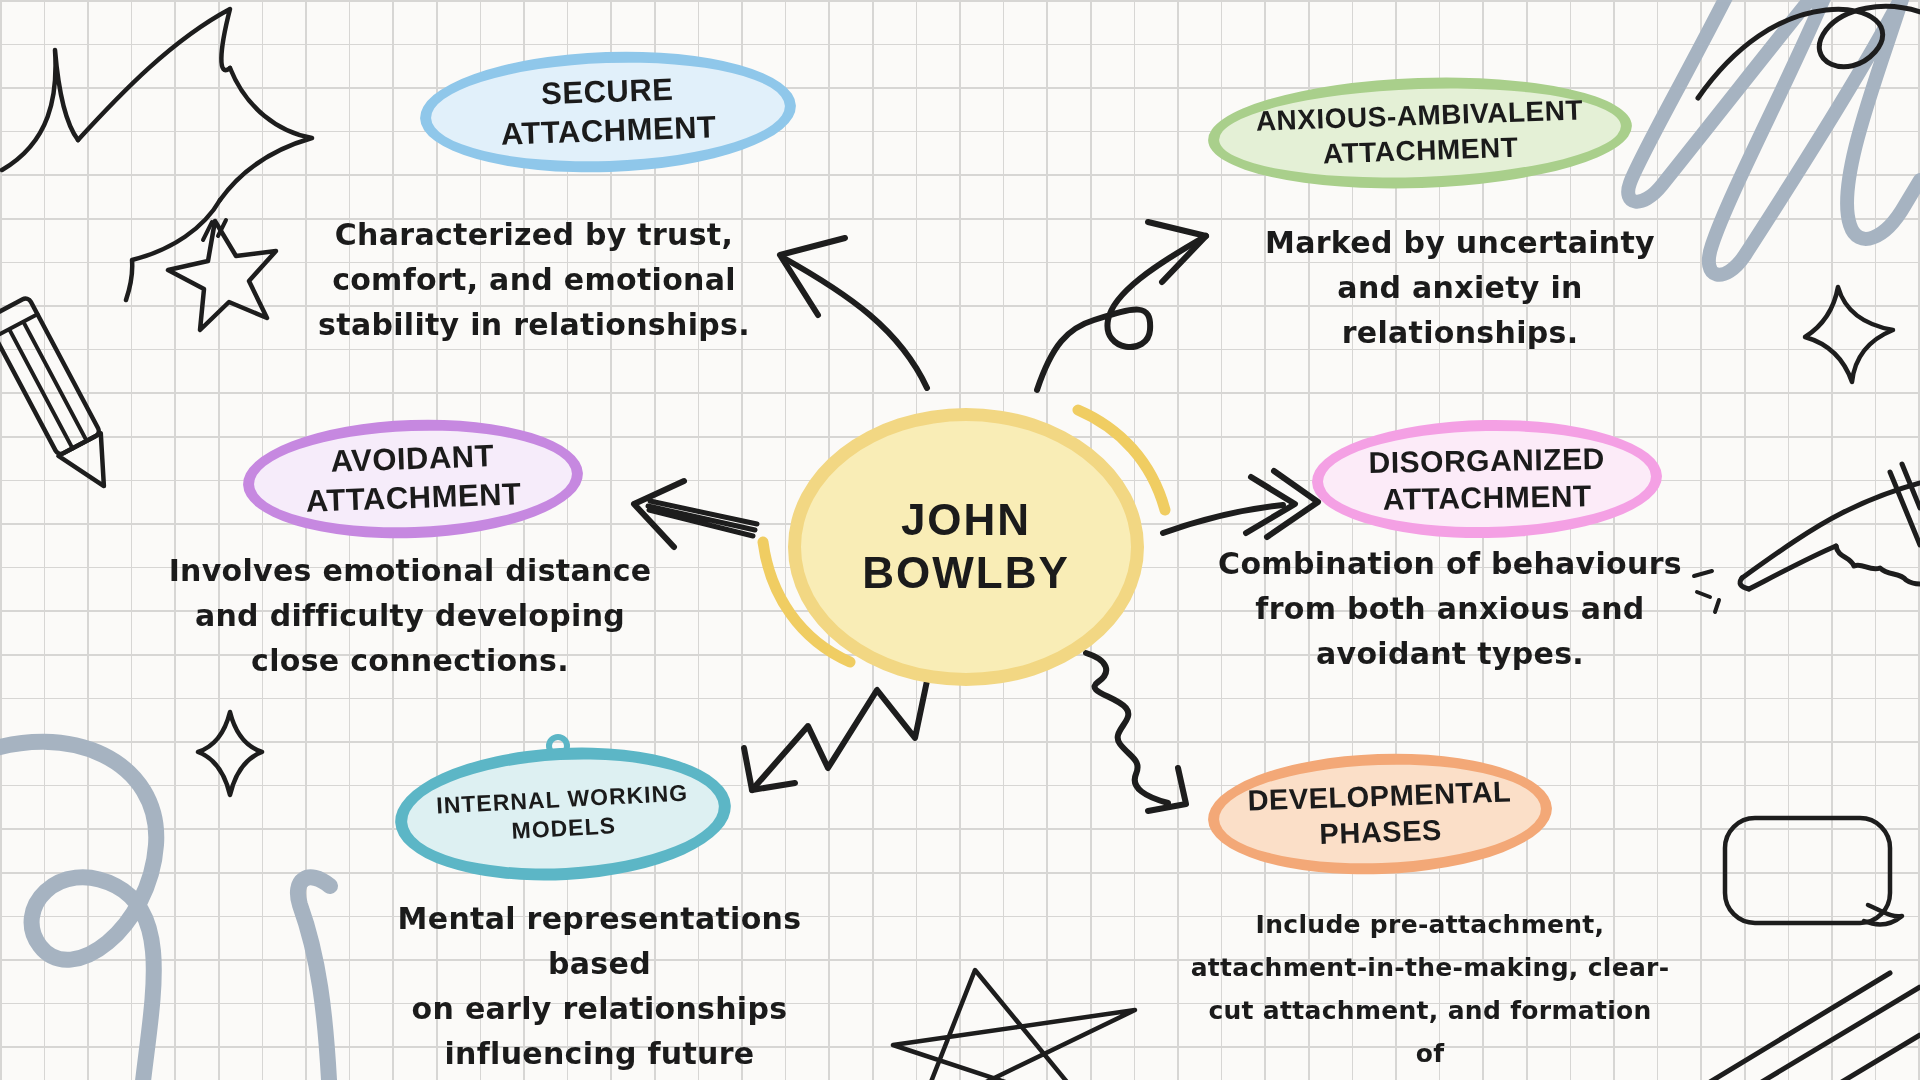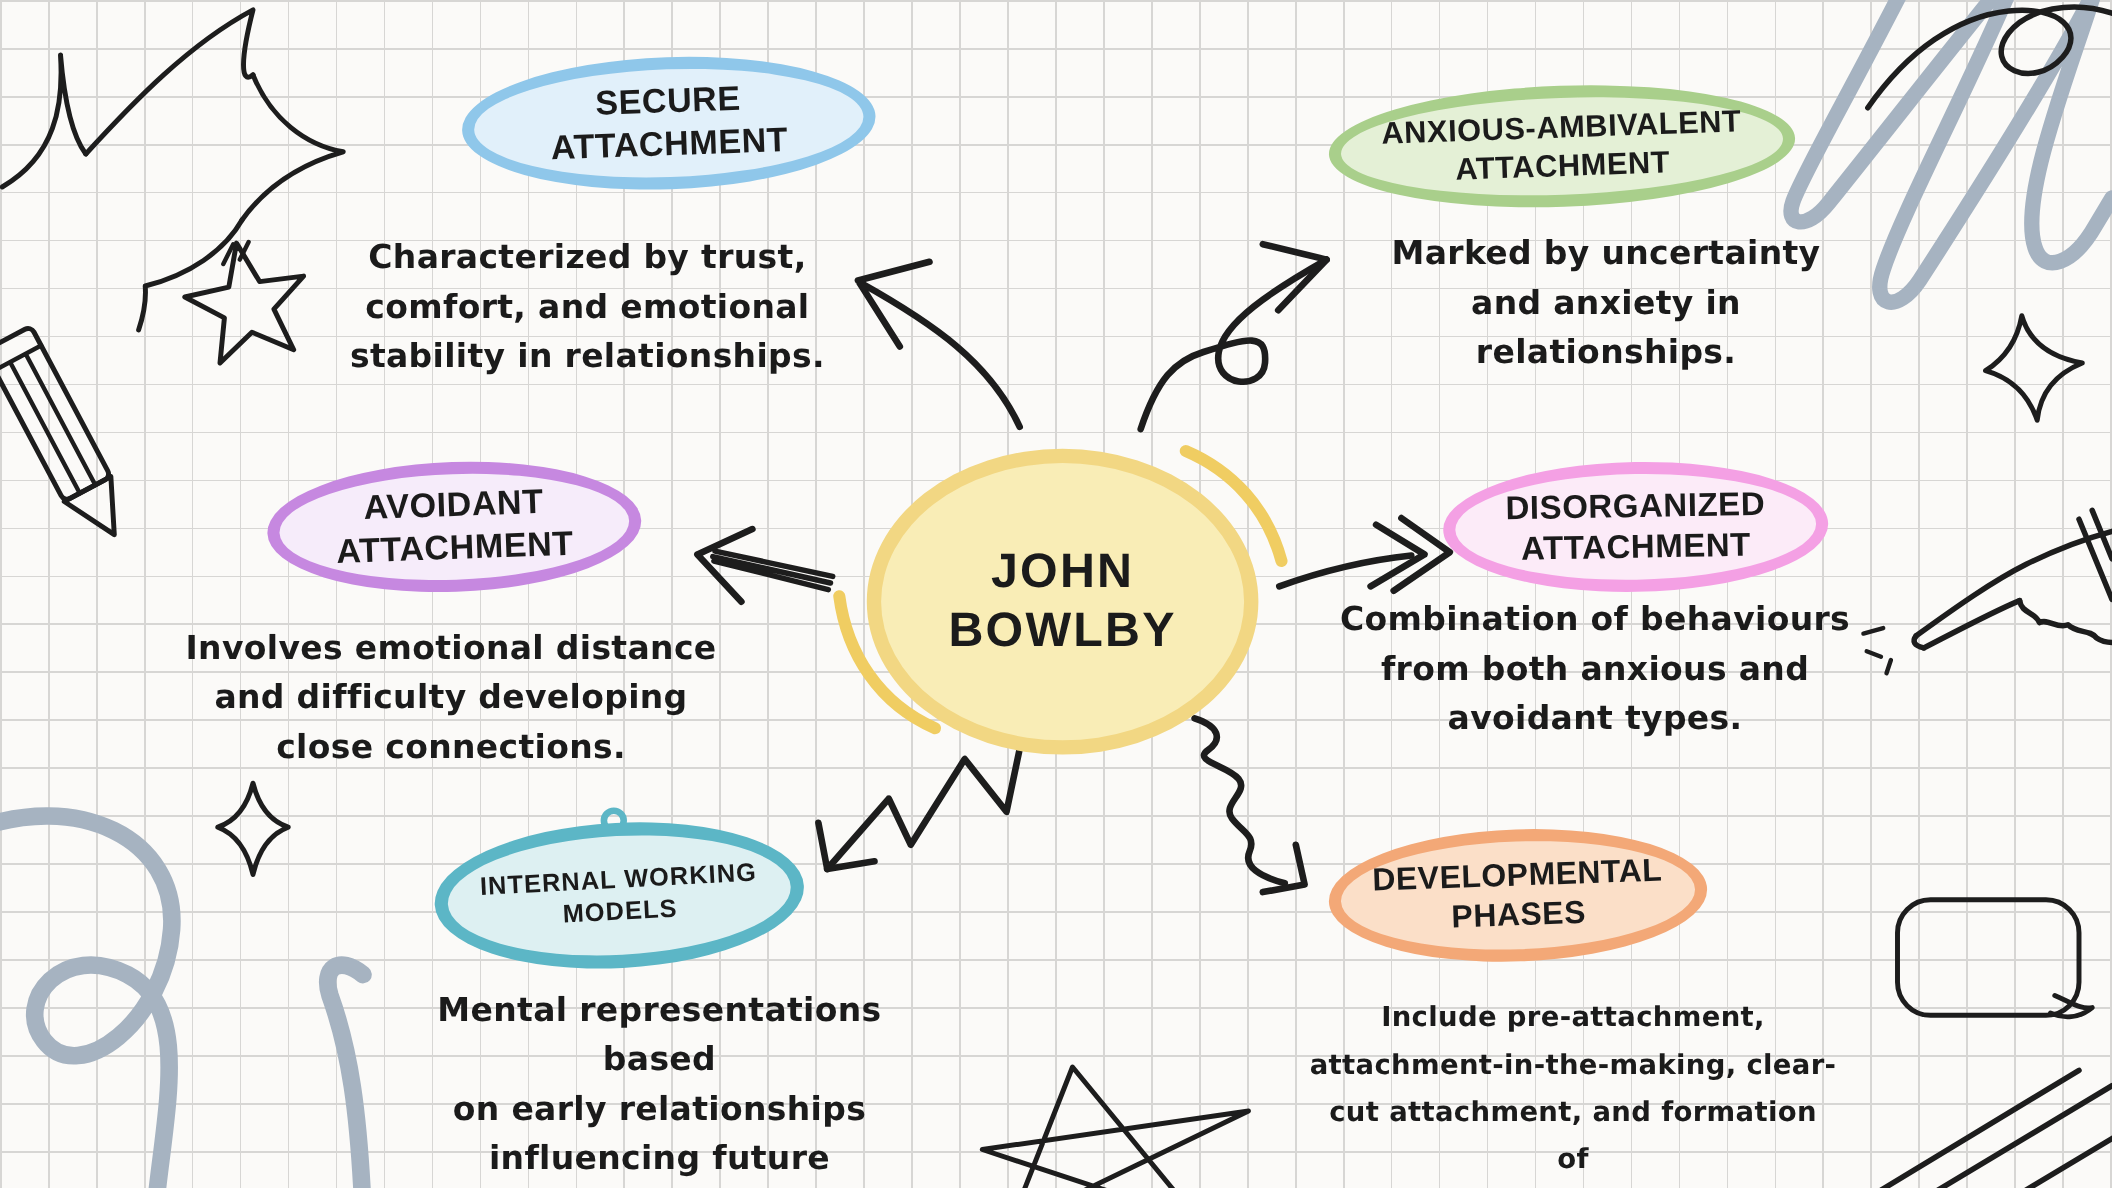--- a/index.html
+++ b/index.html
@@ -44,26 +44,26 @@
   .n-center .ntitle{font-size:44px; letter-spacing:2px; line-height:1.2;}
 
   
   .n-secure .oval{left:420px; top:52px; width:376px; height:120px; border-width:11px; transform:rotate(-2deg);}
   .n-secure .ntitle{font-size:31px;}
   .d-secure{left:284px; top:194px; width:500px;margin-top:18px;}
 
   
   .n-anxious .oval{left:1208px; top:78px; width:424px; height:110px; border-width:11px; transform:rotate(-2deg);}
   .n-anxious .ntitle{font-size:28px;}
-  .d-anxious{left:1210px; top:208px; width:500px;}
+  .d-anxious{left:1210px; top:220px; width:500px;}
 
   
   .n-avoidant .oval{left:243px; top:420px; width:340px; height:118px; border-width:11px; transform:rotate(-2deg);}
   .n-avoidant .ntitle{font-size:31px;}
-  .d-avoidant{left:160px; top:567px; width:500px;}
+  .d-avoidant{left:160px; top:548px; width:500px;}
 
   
   .n-disorganized .oval{left:1312px; top:420px; width:350px; height:118px; border-width:11px; transform:rotate(-1deg);}
   .n-disorganized .ntitle{font-size:30px;}
   .d-disorganized{left:1200px; top:541px; width:500px;}
 
   
   .n-internal .oval{left:395px; top:748px; width:336px; height:132px; border-width:12px; transform:rotate(-3deg);}
   .n-internal .ntitle{font-size:23px; letter-spacing:1px;}
   .d-internal{left:347px; top:896px; width:505px;}

